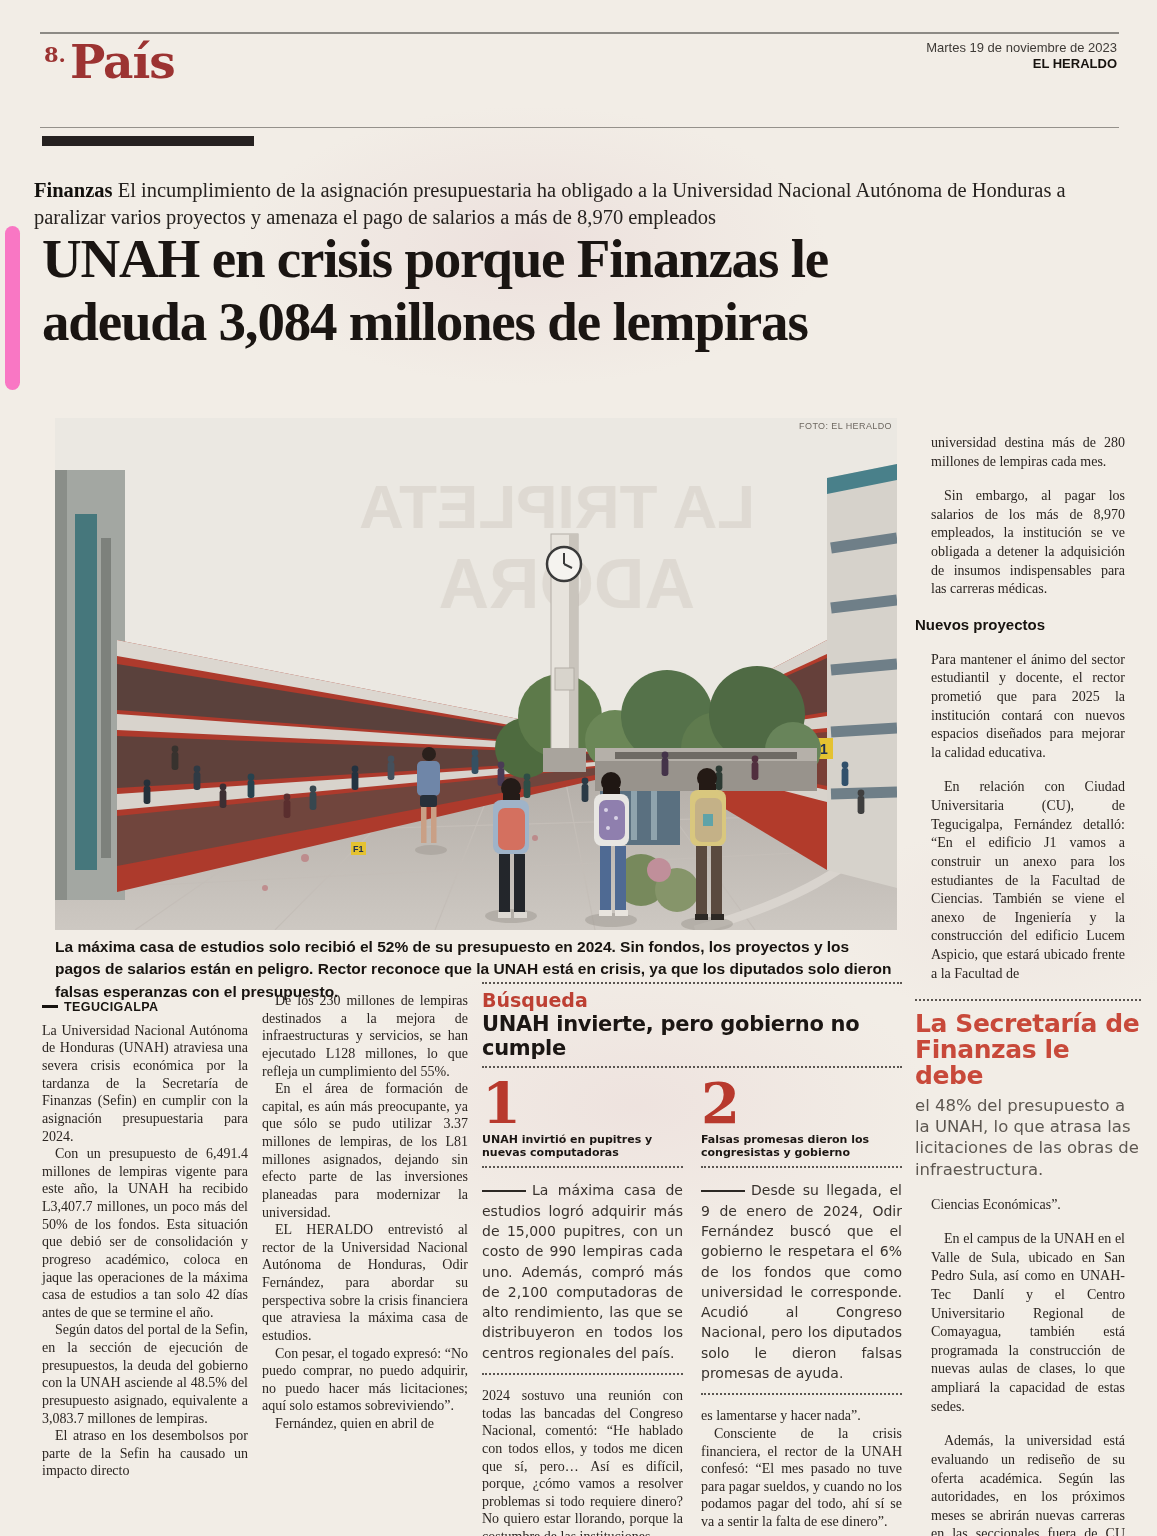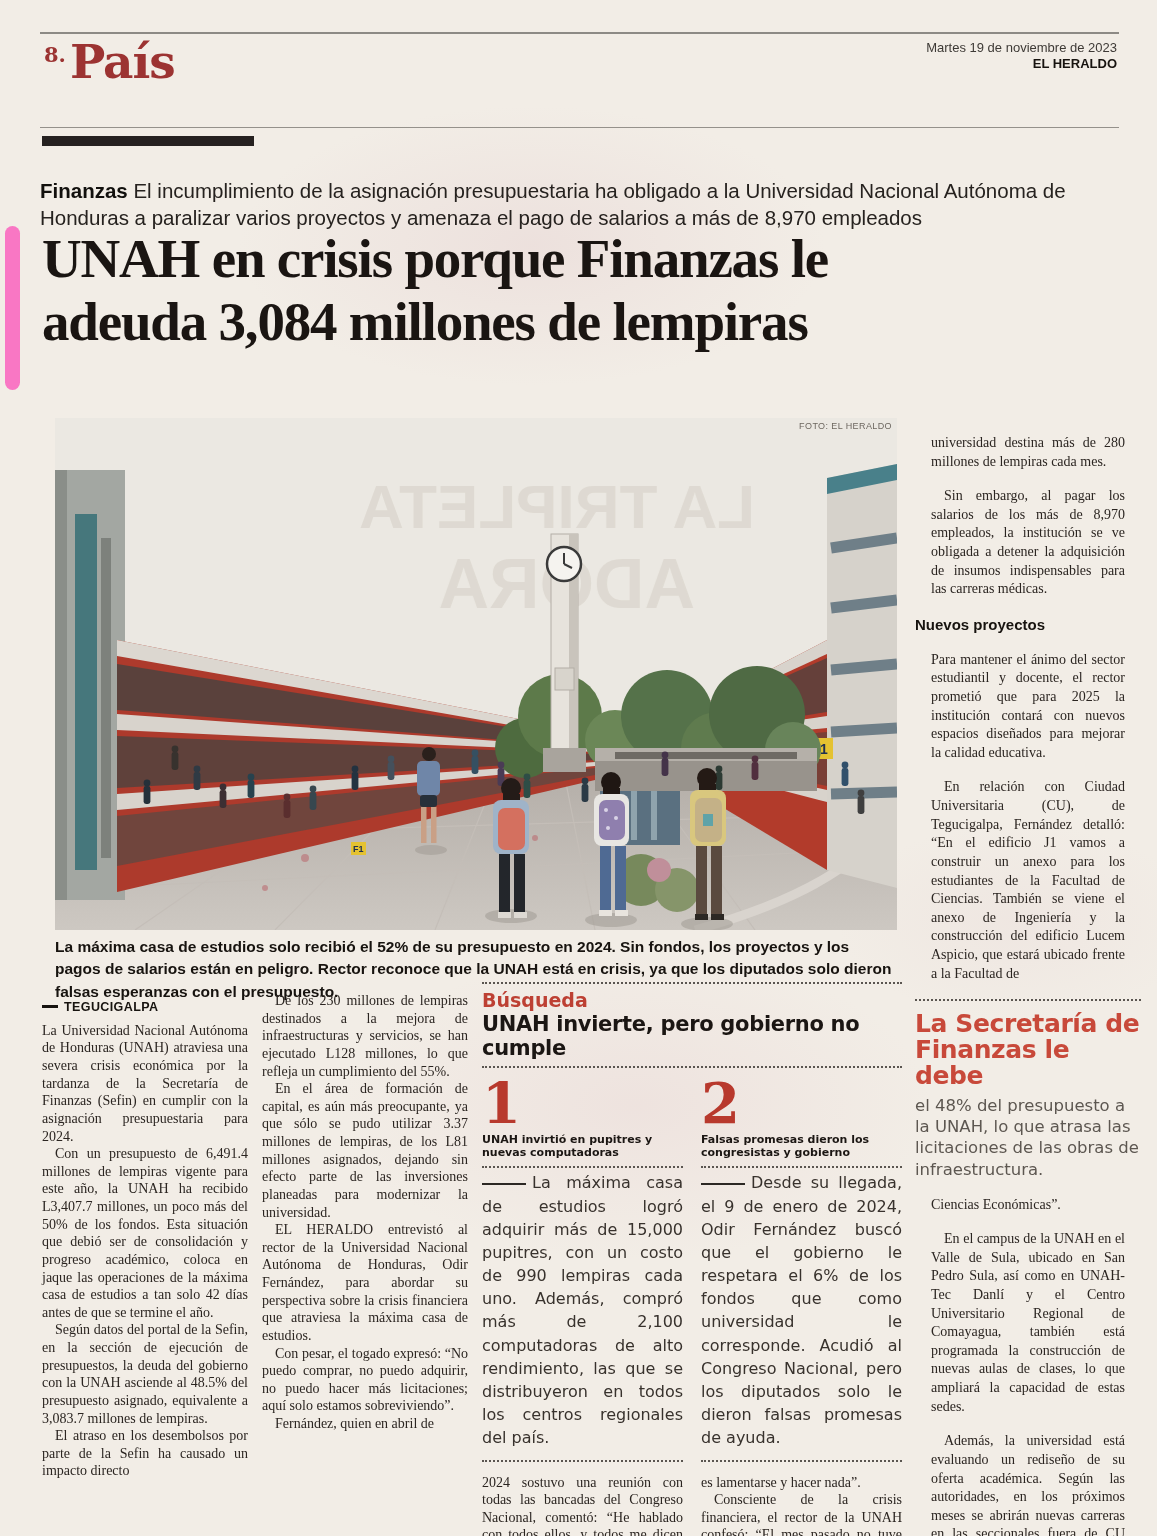--- a/index.html
+++ b/index.html
@@ -22,21 +22,21 @@
   .mast-left{left:44px;top:38px;display:flex;align-items:flex-start;}
   .pgnum{font-family:"DejaVu Serif",serif;font-weight:700;color:#9c3332;font-size:21px;margin-top:4px;}
   .section{font-family:"DejaVu Serif",serif;font-weight:700;color:#9c3332;font-size:47px;line-height:1;letter-spacing:-1px;margin-left:4px;}
   .mast-right{right:40px;top:40px;text-align:right;font-family:"Liberation Sans",sans-serif;}
   .mast-date{font-size:13px;color:#3e3a36;}
   .mast-paper{font-size:13px;font-weight:700;color:#17130f;margin-top:1px;}
   .rule-mid{left:40px;right:38px;top:127px;border-top:1.5px solid #95918b;}
   .black-bar{left:42px;top:136px;width:212px;height:10px;background:#262120;}
 
   
-  .kicker{left:40px;top:156px;width:1086px;font-family:Liberation Sans, sans-serif;
+  .kicker{left:34px;top:156px;width:1086px;font-family:Liberation Serif, serif;
     font-size:20.5px;line-height:1.32;color:#26221f;}
   .kicker b{font-weight:700;color:#12100d;}
 
   
   .pink{left:5px;top:226px;width:15px;height:164px;background:#fa61bd;border-radius:8px;opacity:.85;}
 
   
   .headline{left:42px;top:228px;width:1098px;font-family:"Liberation Serif",serif;
     font-weight:700;color:#1a1512;font-size:55px;line-height:1.14;letter-spacing:-1.2px;}
 
@@ -61,22 +61,22 @@
   .dash{display:inline-block;width:16px;border-bottom:3px solid #17130f;transform:translateY(-3px);margin-right:6px;}
 
   
   .feature{left:482px;top:982px;width:420px;}
   .f-label{font-family:"DejaVu Sans",sans-serif;font-weight:700;color:#bd4033;font-size:19px;margin:5px 0 1px 0;}
   .f-title{font-family:"DejaVu Sans",sans-serif;font-weight:700;color:#1b1613;font-size:21px;letter-spacing:-.3px;margin:0 0 6px 0;}
   .f-cols{display:flex;gap:18px;margin-top:8px;}
   .f-col{width:201px;}
   .f-num{font-family:"DejaVu Serif",serif;font-weight:700;font-size:56px;line-height:.9;color:#b8392d;margin:2px 0 6px 0;}
   .f-head{font-family:"DejaVu Sans",sans-serif;font-weight:700;font-size:11px;line-height:1.18;color:#1b1613;margin:0 0 6px 0;}
-  .f-body{font-family:"DejaVu Sans",sans-serif;font-size:16px;line-height:1.45;color:#38322d;
-    text-align:justify;margin:3px 0 10px 0;}
+  .f-body{font-family:"DejaVu Sans",sans-serif;font-size:14px;line-height:1.45;color:#38322d;
+    text-align:justify;margin:12px 0 10px 0;}
   .lead{display:inline-block;width:44px;border-bottom:2px solid #2c2824;transform:translateY(-3px);margin-right:6px;}
   .f-cont{margin-top:12px;}
 
   
   .sidebar{left:915px;top:418px;width:226px;font-size:14px;line-height:1.33;color:#2b2521;}
   .sp{margin:16px;text-align:justify;text-indent:13px;}
   .sp.first{text-indent:0;}
   .sb-sub{font-family:"Liberation Sans",sans-serif;font-weight:700;font-size:15px;color:#17130f;margin:8px 0 2px 0;}
   .sb-drule{margin:12px 0 10px 0;border-top:2px dotted #5a5550;}
   .fb-title{font-family:"DejaVu Sans",sans-serif;font-weight:700;font-size:25px;line-height:1.04;

